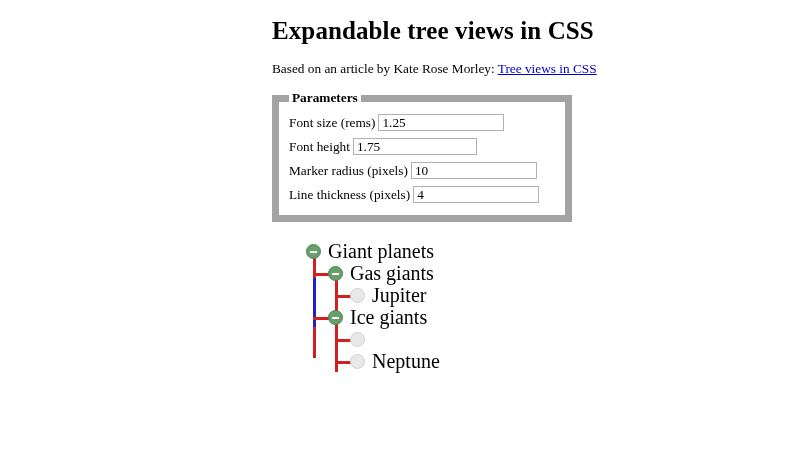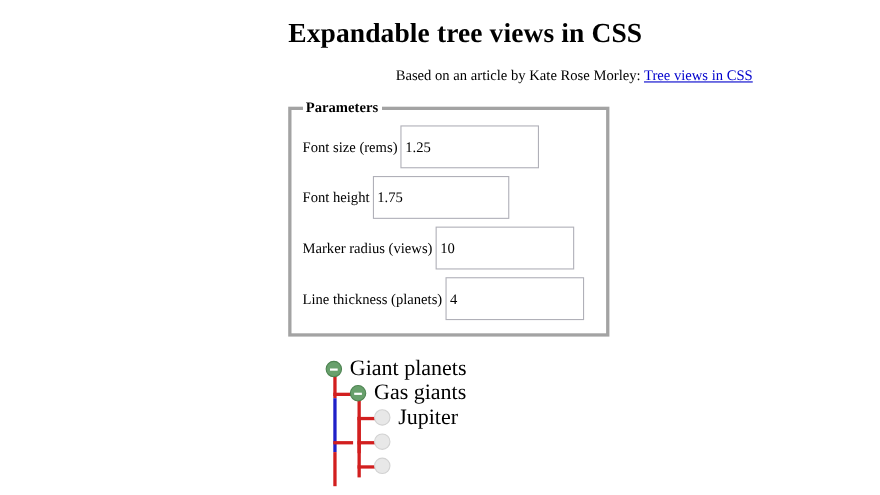--- a/index.html
+++ b/index.html
@@ -14,44 +14,43 @@
     color: #000000;
     overflow: hidden;
   }
   .page {
     position: relative;
     width: 800px;
     height: 450px;
   }
   .content {
     position: absolute;
-    left: 262px;
+    left: 272px;
     top: 0;
     width: 520px;
   }
   h1 {
     font-family: "Liberation Serif", serif;
     font-size: 25px;
     font-weight: bold;
     margin: 17px 0 0 0;
     letter-spacing: 0.1px;
   }
   .byline {
     font-size: 13.3px;
     margin-top: 16px;
-    text-align: center;
   }
   .byline a {
     color: #0000cc;
     text-decoration: underline;
   }
   fieldset.params {
     margin: 13px 0 0 0;
     padding: 6px 10px 12px 10px;
-    border: 3px solid #a3a3a3;
+    border: 7px solid #a3a3a3;
     width: 266px;
   }
   fieldset.params legend {
     font-size: 13.3px;
     font-weight: bold;
     padding: 0 3px;
   }
   .param-row {
     display: flex;
     align-items: center;
@@ -61,21 +60,21 @@
   .param-row:first-of-type {
     margin-top: 2px;
   }
   .param-row label {
     white-space: nowrap;
     margin-right: 3px;
   }
   .param-row input {
     font-family: "Liberation Serif", serif;
     font-size: 13.3px;
-    padding: 11px 3px;
+    padding: 0 3px;
     border: 1px solid #b0b0b8;
     background: #ffffff;
     color: #000;
     height: 15px;
     box-sizing: content-box;
   }
   .in-w1 { width: 118px; }
   .in-w2 { width: 116px; }
   .in-w3 { width: 118px; }
   .in-w4 { width: 118px; }
@@ -174,26 +173,26 @@
         <label>Font size (rems)</label>
         <input class="in-w1" type="text" value="1.25" style="">
       </div>
 
       <div class="param-row">
         <label>Font height</label>
         <input class="in-w2" type="text" value="1.75" style="">
       </div>
 
       <div class="param-row">
-        <label>Marker radius (views)</label>
+        <label>Marker radius (pixels)</label>
         <input class="in-w3" type="text" value="10" style="">
       </div>
 
       <div class="param-row">
-        <label>Line thickness (planets)</label>
+        <label>Line thickness (pixels)</label>
         <input class="in-w4" type="text" value="4" style="">
       </div>
     </fieldset>
 
     <div class="tree-wrap">
       <div class="tree-root node">
 
         <div class="node-row">
           <span class="marker branch"></span>
           <span class="label">Giant planets</span>
@@ -218,32 +217,37 @@
                 <div class="node-row">
                   <span class="marker leaf"></span>
                   <span class="label">Jupiter</span>
                 </div>
               </div>
             </div>
           </div>
 
           <div class="node">
             <div class="hline red" style="left:-15px; top:11px; width:18px;"></div>
+            <div class="node-row">
+              <span class="marker branch"></span>
+              <span class="label">Ice giants</span>
+            </div>
             <div class="node-children">
               <div class="vline red" style="left:-15px; top:-11px; height:55px;"></div>
               <div class="node">
                 <div class="hline red" style="left:-15px; top:11px; width:18px;"></div>
                 <div class="node-row">
                   <span class="marker leaf"></span>
                 </div>
               </div>
               <div class="node">
                 <div class="hline red" style="left:-15px; top:11px; width:18px;"></div>
                 <div class="node-row">
                   <span class="marker leaf"></span>
+                  <span class="label">Neptune</span>
                 </div>
               </div>
             </div>
           </div>
 
         </div>
       </div>
     </div>
 
   </div>

